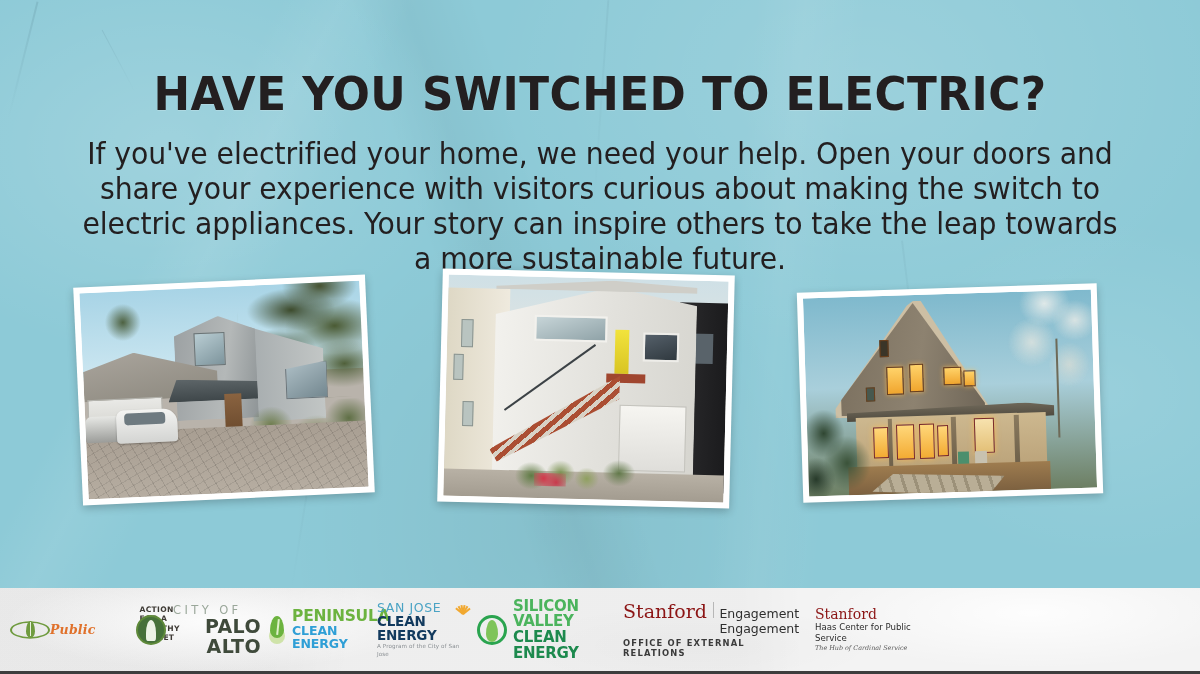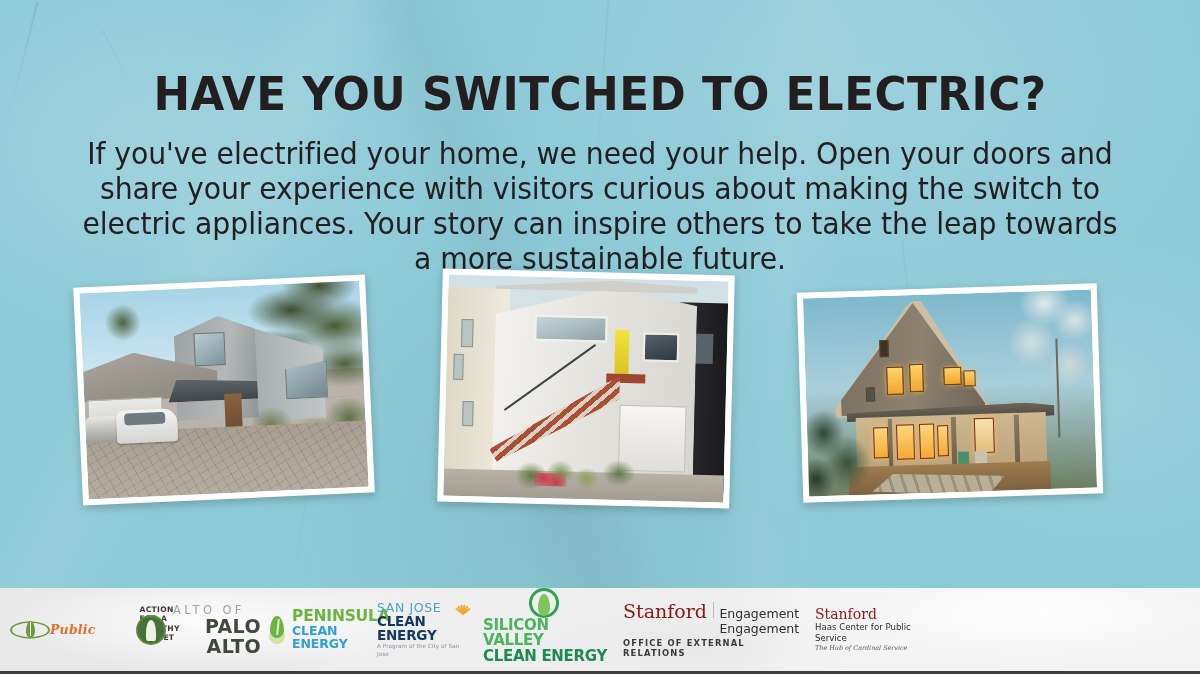--- a/index.html
+++ b/index.html
@@ -305,21 +305,21 @@
          letter-spacing:.6px; line-height:13px;}
   .sj-2{ font-family:"DejaVu Sans", sans-serif; font-weight:700; font-size:13.5px;
          color:#123a5e; letter-spacing:-.2px; line-height:14px;}
   .sj-3{ font-family:"DejaVu Sans", sans-serif; font-size:5.6px; color:#8a8f93;
          line-height:8px; letter-spacing:.1px;}
   .sj-sun{ position:absolute; right:-4px; top:-3px; width:24px; height:16px;}
   .sj-sun i{ position:absolute; left:11px; bottom:0; width:1.7px; height:9px;
          background:#f1a830; transform-origin:bottom center; display:block;}
 
   
-  .lg-svce{ width:140px; padding-left:6px;flex-direction:column;}
+  .lg-svce{ width:140px; padding-left:6px;}
   .sv-mark{ width:30px; height:30px; border-radius:50%; border:3px solid #2aa44f;
             position:relative; flex:none;}
   .sv-mark:after{ content:""; position:absolute; left:50%; top:12%; margin-left:-6px;
             width:12px; height:22px; background:#7fc45a;
             border-radius:50% 50% 50% 50% / 64% 64% 36% 36%;}
   .sv-txt{ margin-left:6px;}
   .sv-1{ font-family:"DejaVu Sans", sans-serif; font-weight:700; font-size:15px;
          color:#4bb45d; line-height:15px; letter-spacing:-.3px;}
   .sv-2{ font-family:"DejaVu Sans", sans-serif; font-weight:700; font-size:15px;
          color:#1d8a4e; line-height:16px; letter-spacing:-.3px;}
@@ -470,21 +470,21 @@
         </div>
         <div class="aet-tag">
           <div>ACTION FOR A</div>
           <div>HEALTHY PLANET</div>
         </div>
       </div>
 
       <div class="logo lg-pa">
         <div class="pa-mark"></div>
         <div class="pa-txt">
-          <div class="pa-city">ALTO OF</div>
+          <div class="pa-city">CITY OF</div>
           <div class="pa-name">PALO ALTO</div>
         </div>
       </div>
 
       <div class="logo lg-pce">
         <div class="pce-mark">
           <span class="pce-bulb"></span>
             <span class="pce-leaf"></span>
         </div>
         <div class="pce-txt">

